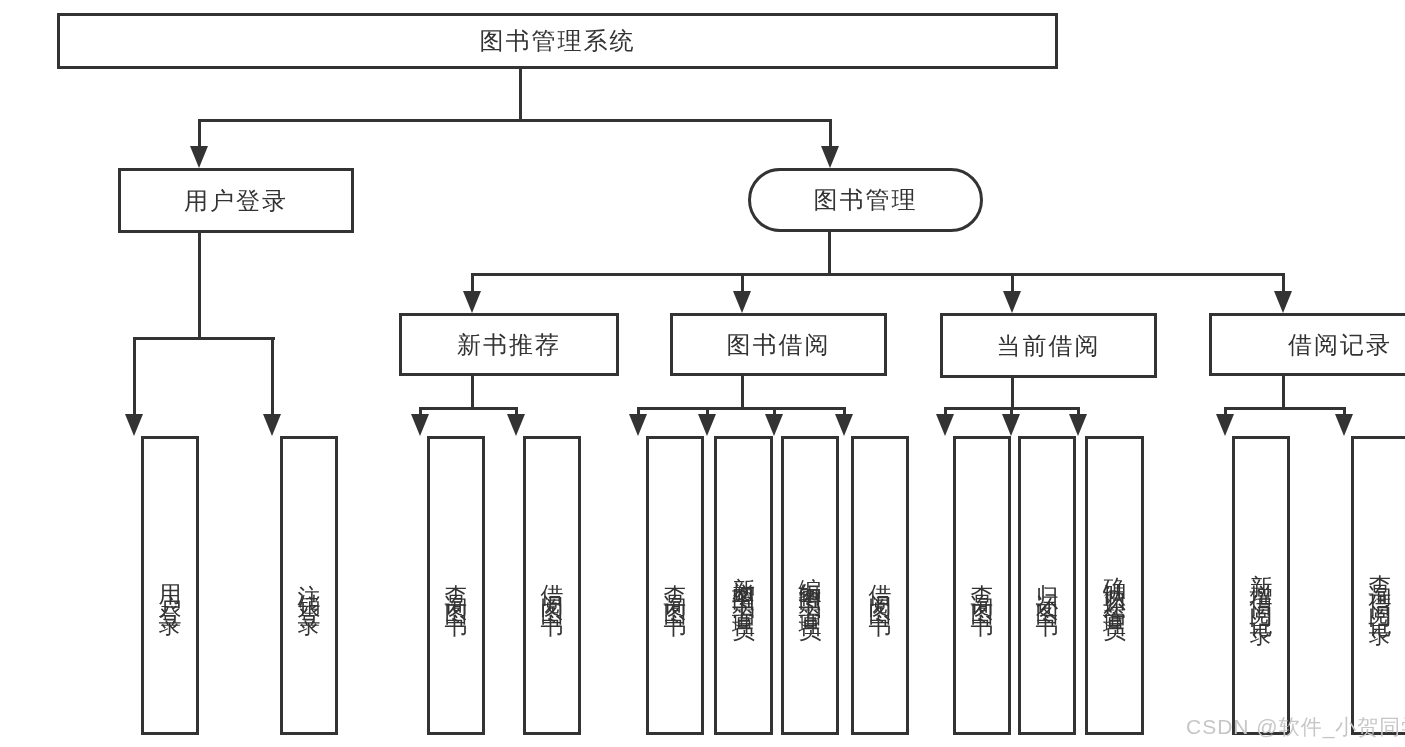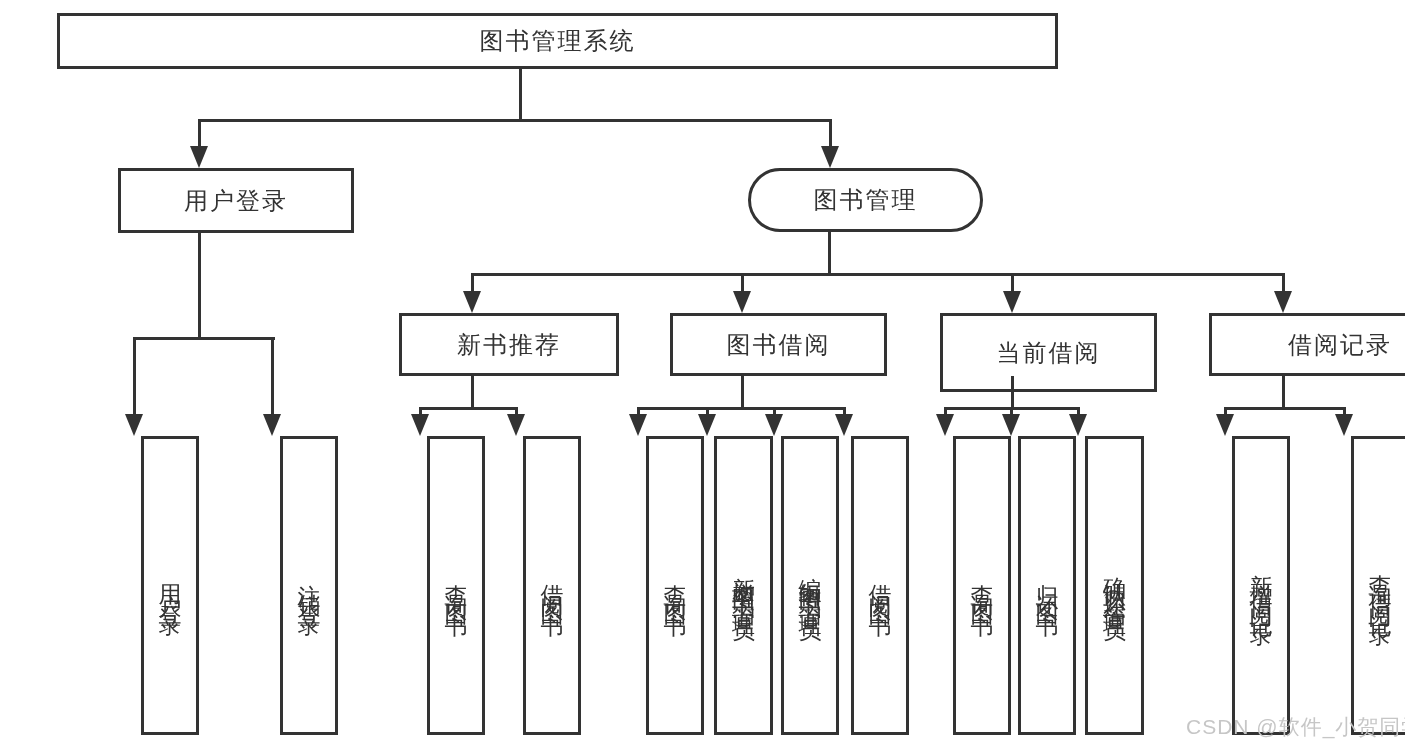--- a/index.html
+++ b/index.html
@@ -92,21 +92,21 @@
   <div class="ar" style="left:1012px; top:291px;"></div>
   <div class="vl" style="left:1282px; top:273px; height:18px;"></div>
   <div class="ar" style="left:1283px; top:291px;"></div>
 
   <div class="box hbox" style="left:363px; top:313px; width:220px; height:63px;">
     <span>新书推荐</span>
   </div>
   <div class="box hbox" style="left:634px; top:313px; width:217px; height:63px;">
     <span>图书借阅</span>
   </div>
-  <div class="box hbox" style="left:904px; top:313px; width:217px; height:79px;">
+  <div class="box hbox" style="left:904px; top:313px; width:217px; height:65px;">
     <span>当前借阅</span>
   </div>
   <div class="box hbox" style="left:1173px; top:313px; width:262px; height:63px;">
     <span>借阅记录</span>
   </div>
 
   <div class="vl" style="left:471px; top:376px; height:31px;"></div>
   <div class="hl" style="left:419px; top:407px; width:99px;"></div>
   <div class="vl" style="left:419px; top:407px; height:7px;"></div>
   <div class="ar" style="left:420px; top:414px;"></div>

